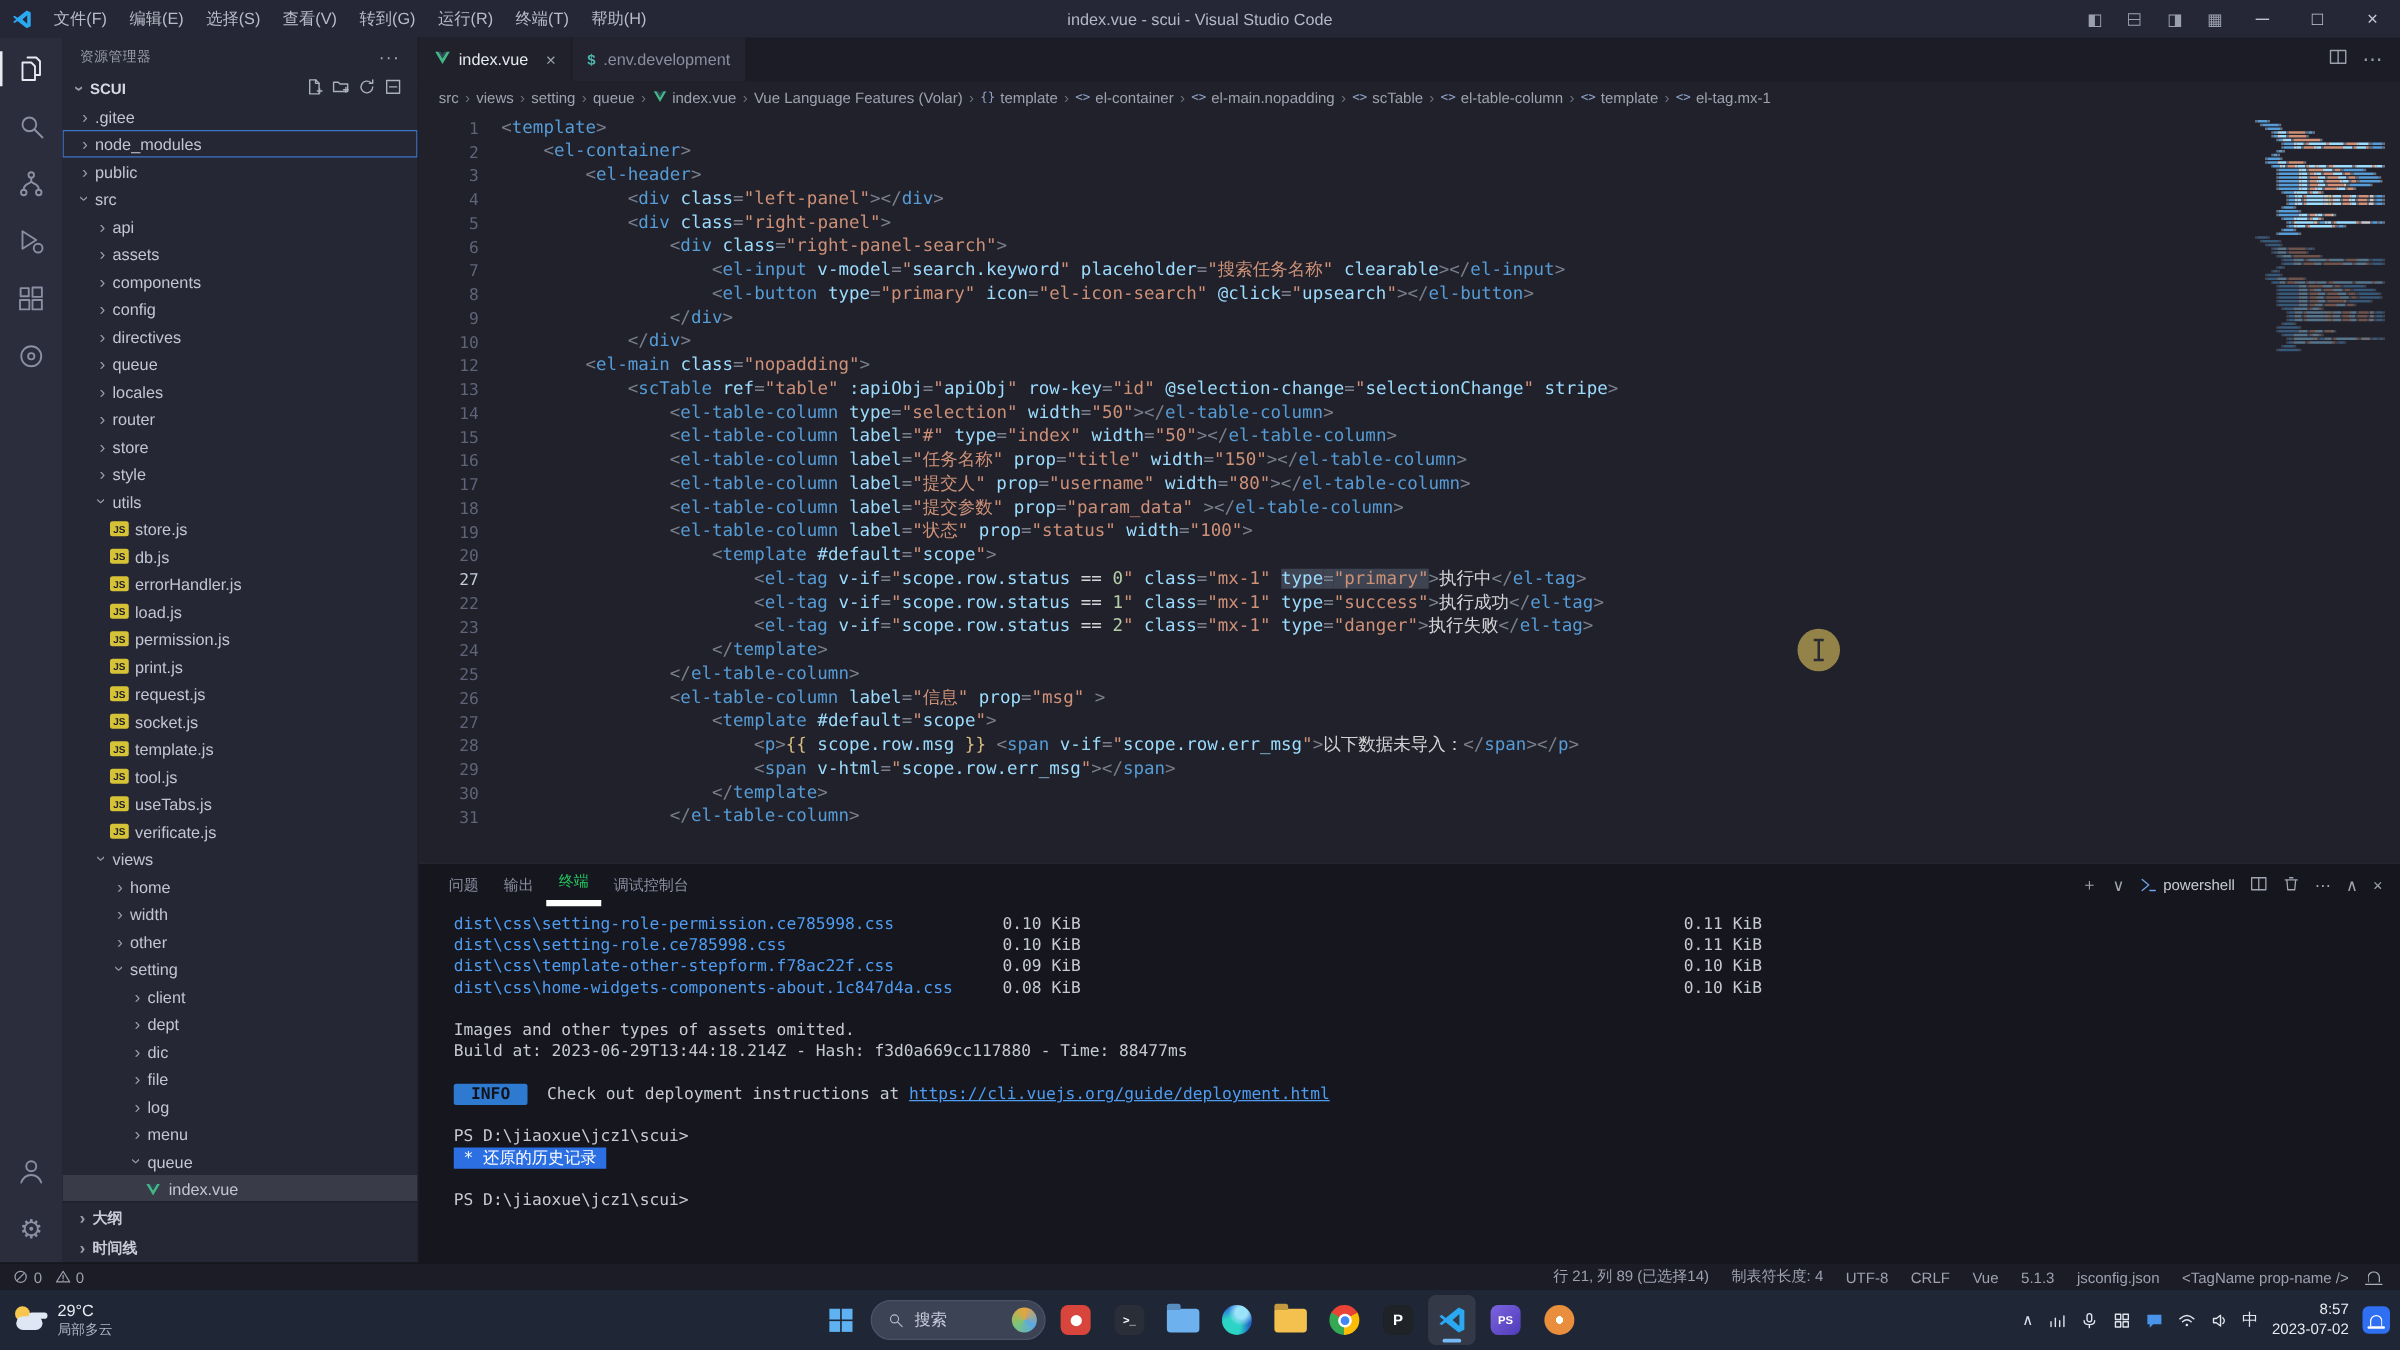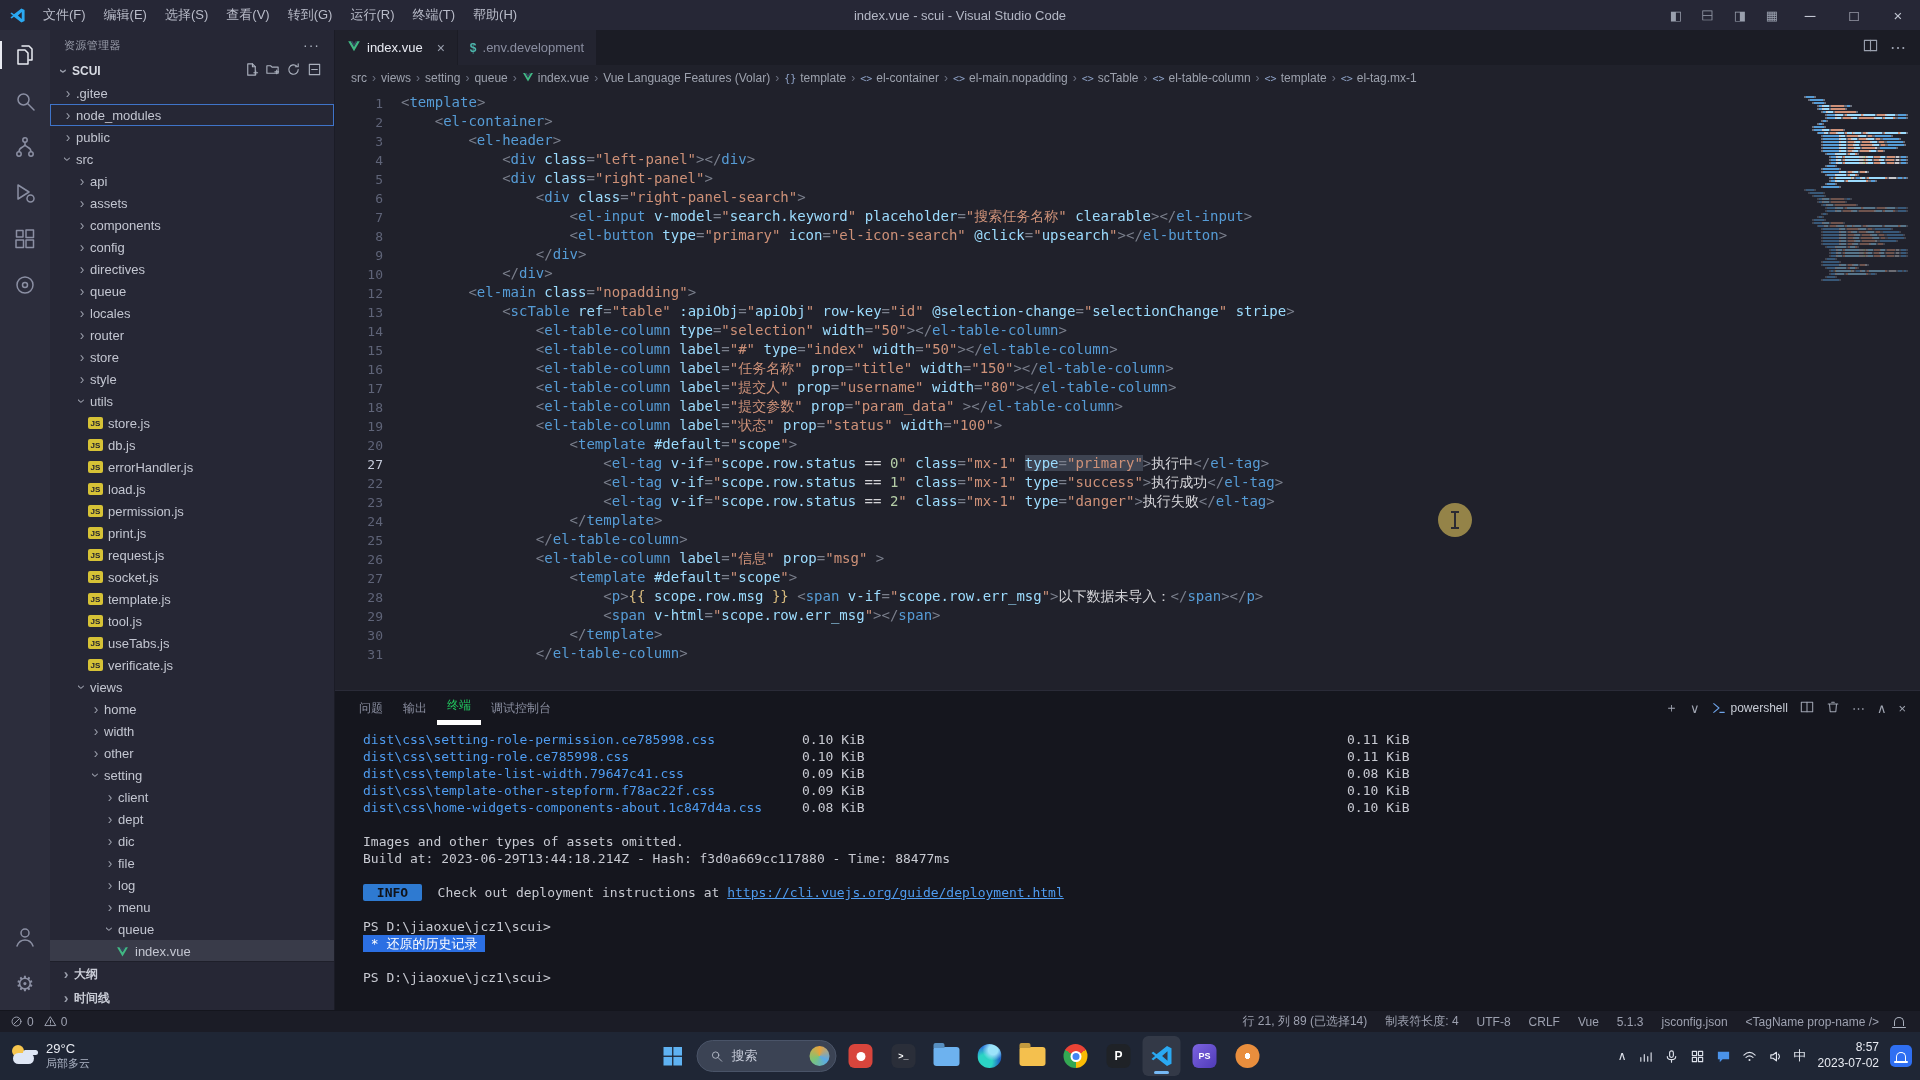--- a/index.html
+++ b/index.html
@@ -1559,21 +1559,20 @@
                   <path class="st2" d="M2.5 4.5h11M6.5 2.5h3M4 4.5l.8 9h6.4l.8-9"></path>
                 </svg></span>
               <span>⋯</span>
               <span>∧</span>
               <span>×</span>
             </div>
         </div>
         <div class="terminal" id="terminal">
             <div class="t-line"><span class="t-name">dist\css\setting-role-permission.ce785998.css</span><span class="t-size">0.10 KiB</span><span>0.11 KiB</span></div>
             <div class="t-line"><span class="t-name">dist\css\setting-role.ce785998.css</span><span class="t-size">0.10 KiB</span><span>0.11 KiB</span></div>
-            <div class="t-line"><span class="t-name">dist\css\template-list-width.79647c41.css</span><span class="t-size">0.09 KiB</span><span>0.08 KiB</span></div>
             <div class="t-line"><span class="t-name">dist\css\template-other-stepform.f78ac22f.css</span><span class="t-size">0.09 KiB</span><span>0.10 KiB</span></div>
             <div class="t-line"><span class="t-name">dist\css\home-widgets-components-about.1c847d4a.css</span><span class="t-size">0.08 KiB</span><span>0.10 KiB</span></div>
             <div class="t-line"> </div>
             <div class="t-line">Images and other types of assets omitted.</div>
             <div class="t-line">Build at: 2023-06-29T13:44:18.214Z - Hash: f3d0a669cc117880 - Time: 88477ms</div>
             <div class="t-line"> </div>
             <div class="t-line"><span class="t-badge info"> INFO </span>  Check out deployment instructions at <span class="t-link">https://cli.vuejs.org/guide/deployment.html</span></div>
             <div class="t-line"> </div>
             <div class="t-line">PS D:\jiaoxue\jcz1\scui&gt;</div>
             <div class="t-line"><span class="t-history"> * 还原的历史记录 </span></div>

